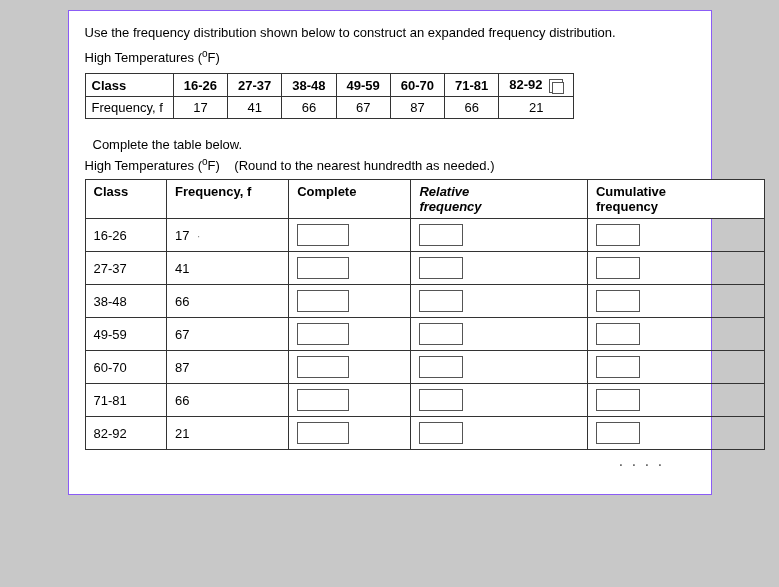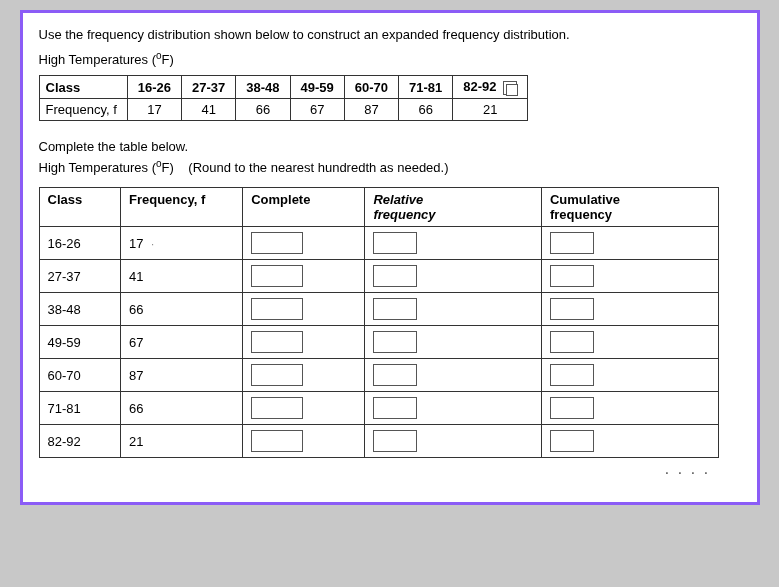--- a/index.html
+++ b/index.html
@@ -9,23 +9,23 @@
       font-size: 13px;
       width: 779px;
       min-height: 587px;
       display: flex;
       align-items: flex-start;
       justify-content: center;
       padding: 10px;
     }
     .page {
       background: white;
-      width: 740px;
+      width: 644px;
       padding: 14px 16px 20px 16px;
-      border: 3px solid #8b5cf6;
+      border: 1px solid #8b5cf6;
     }
     .instruction {
       font-size: 13px;
       margin-bottom: 8px;
     }
     .top-table {
       border-collapse: collapse;
       margin-bottom: 18px;
       width: auto;
     }
@@ -38,21 +38,21 @@
     .top-table th {
       font-weight: bold;
       background: white;
     }
     .top-table td:first-child, .top-table th:first-child {
       text-align: left;
       padding-left: 6px;
     }
     .subtitle {
       font-size: 13px;
-      margin-bottom: 12px;
+      margin-bottom: 6px;
     }
     .main-table {
       border-collapse: collapse;
       width: 680px;
     }
     .main-table th, .main-table td {
       border: 1px solid #333;
       padding: 4px 8px;
       font-size: 13px;
     }
@@ -150,21 +150,21 @@
         <td>41</td>
         <td>66</td>
         <td>67</td>
         <td>87</td>
         <td>66</td>
         <td>21</td>
       </tr>
     </tbody>
   </table>
 
-  <div style="margin-bottom:4px;">
+  <div style="margin-bottom:4px;margin-left:8px;">
     <span>Complete the table below.</span>
   </div>
   <div class="subtitle">
     High Temperatures (<span class="superscript">o</span>F) &nbsp;&nbsp;
     <span>(Round to the nearest hundredth as needed.)</span>
   </div>
 
   <table class="main-table">
     <thead>
       <tr>

